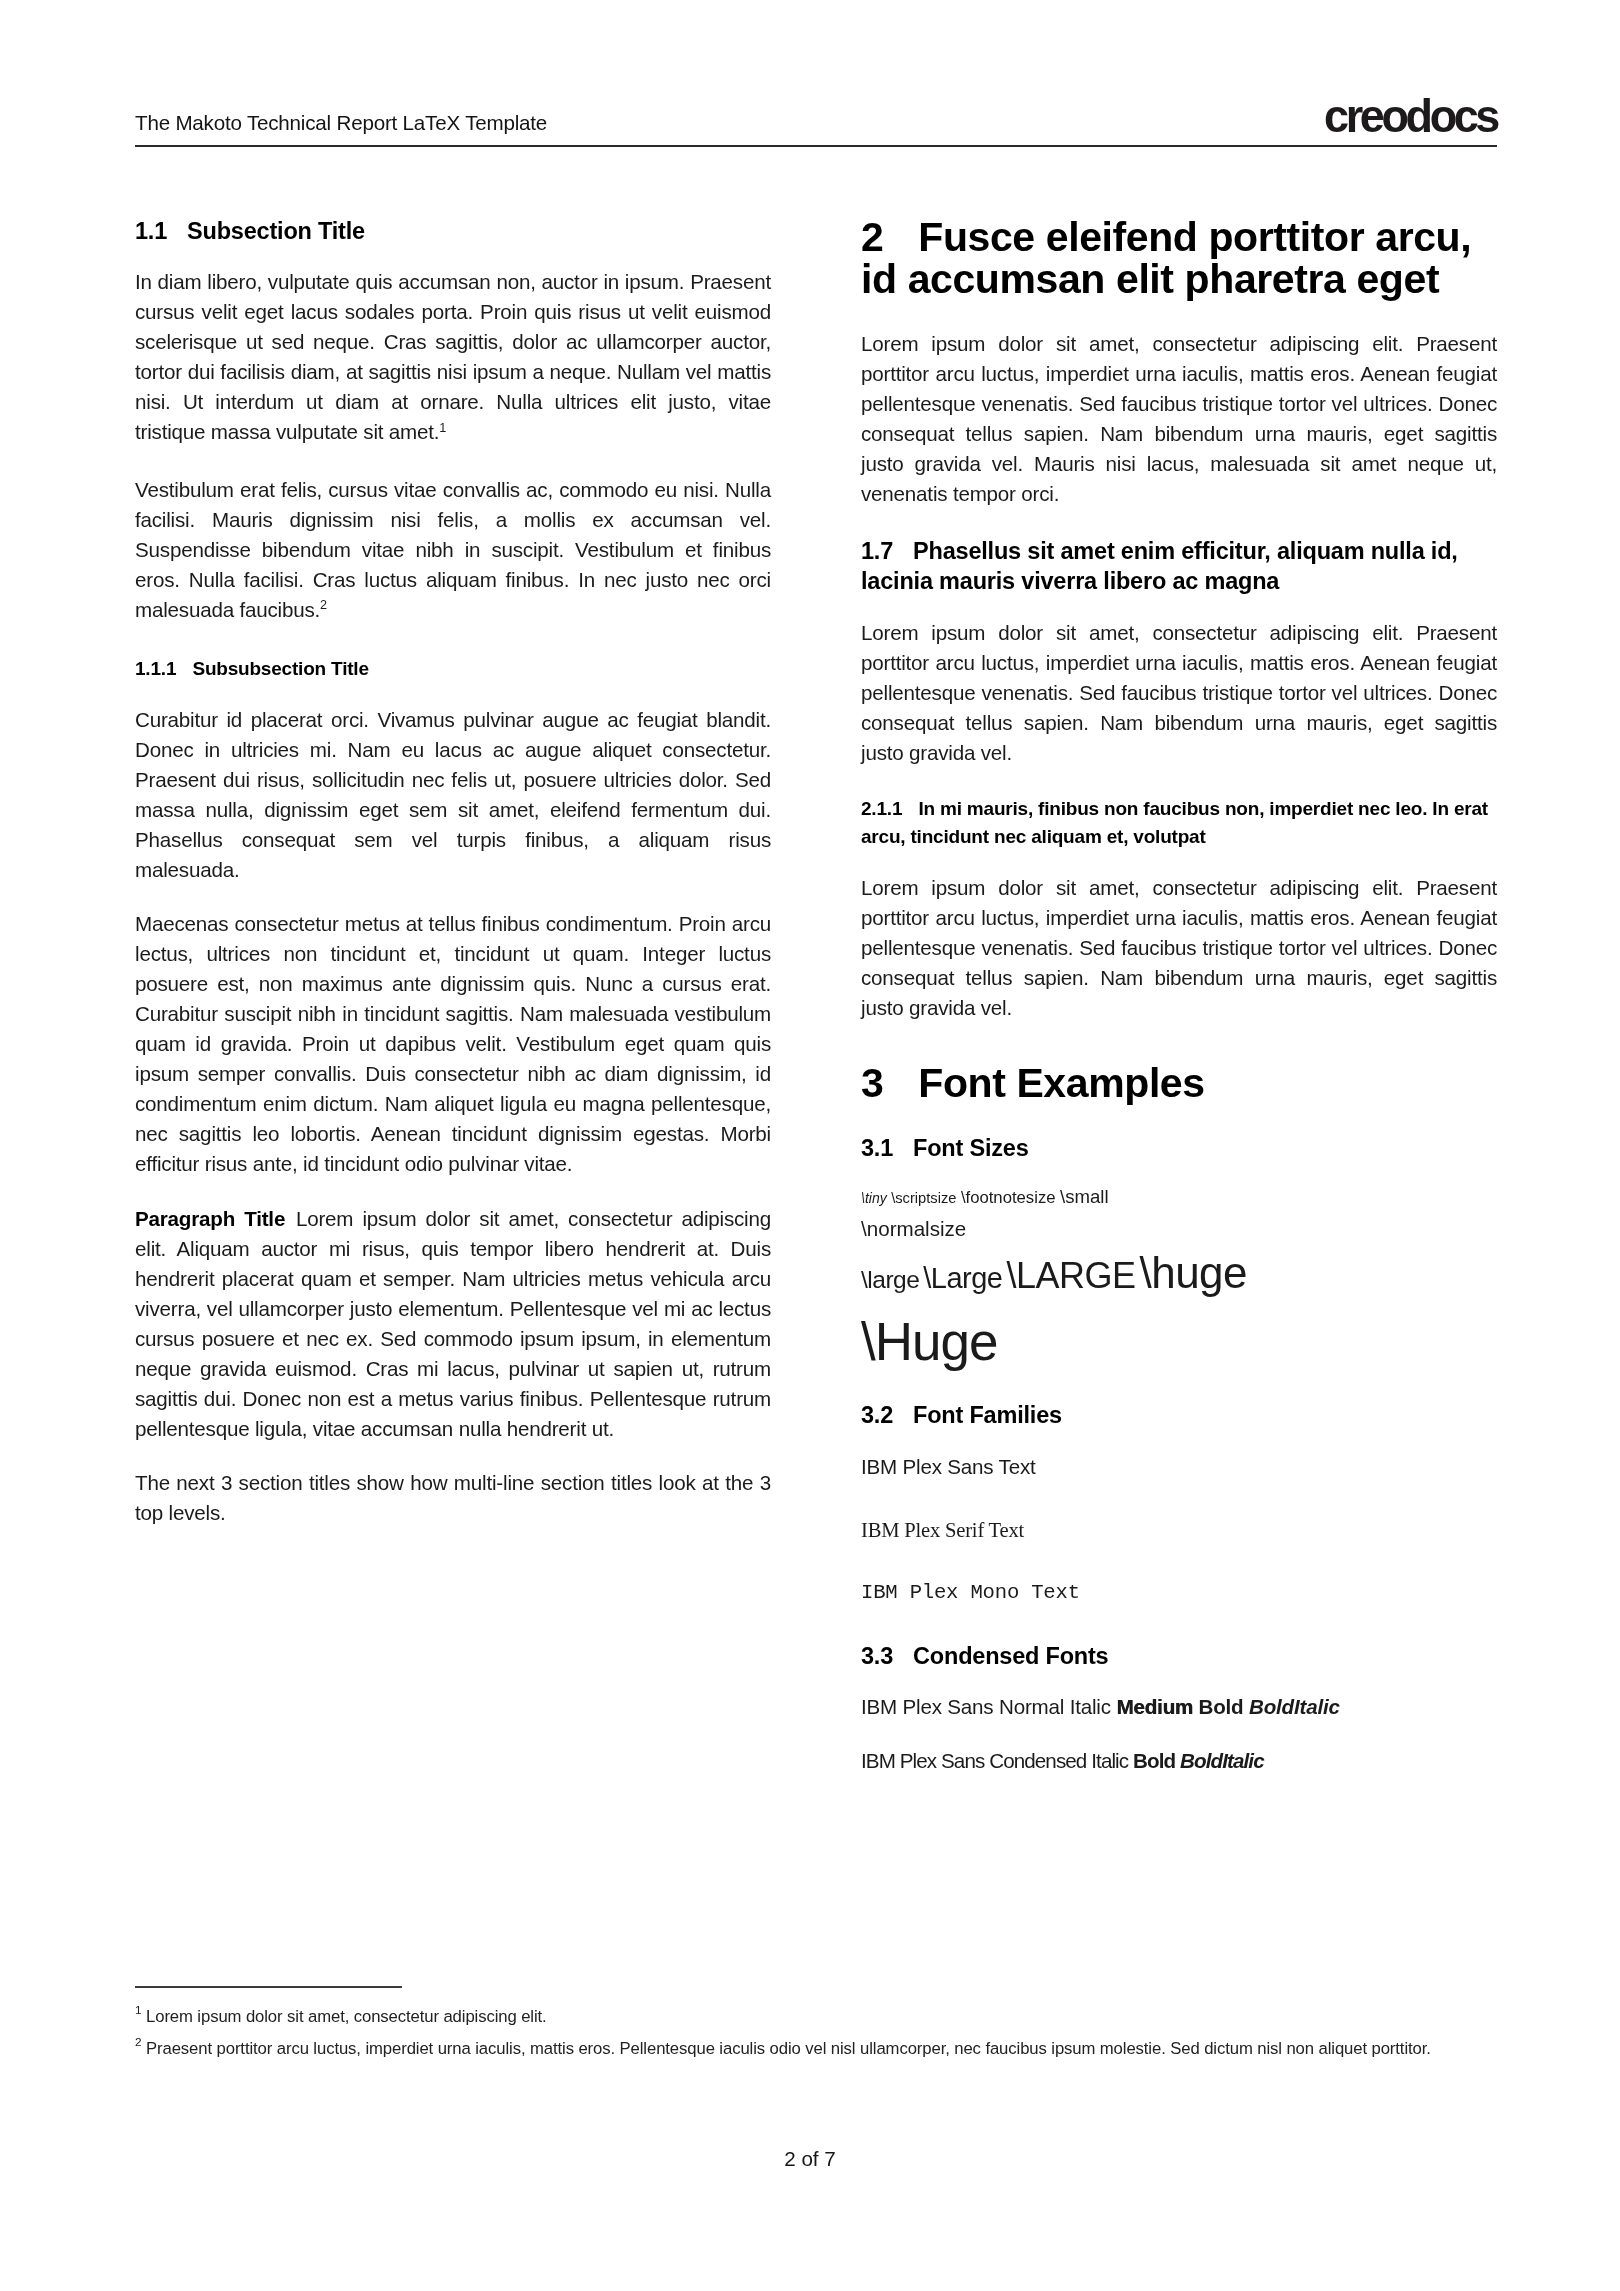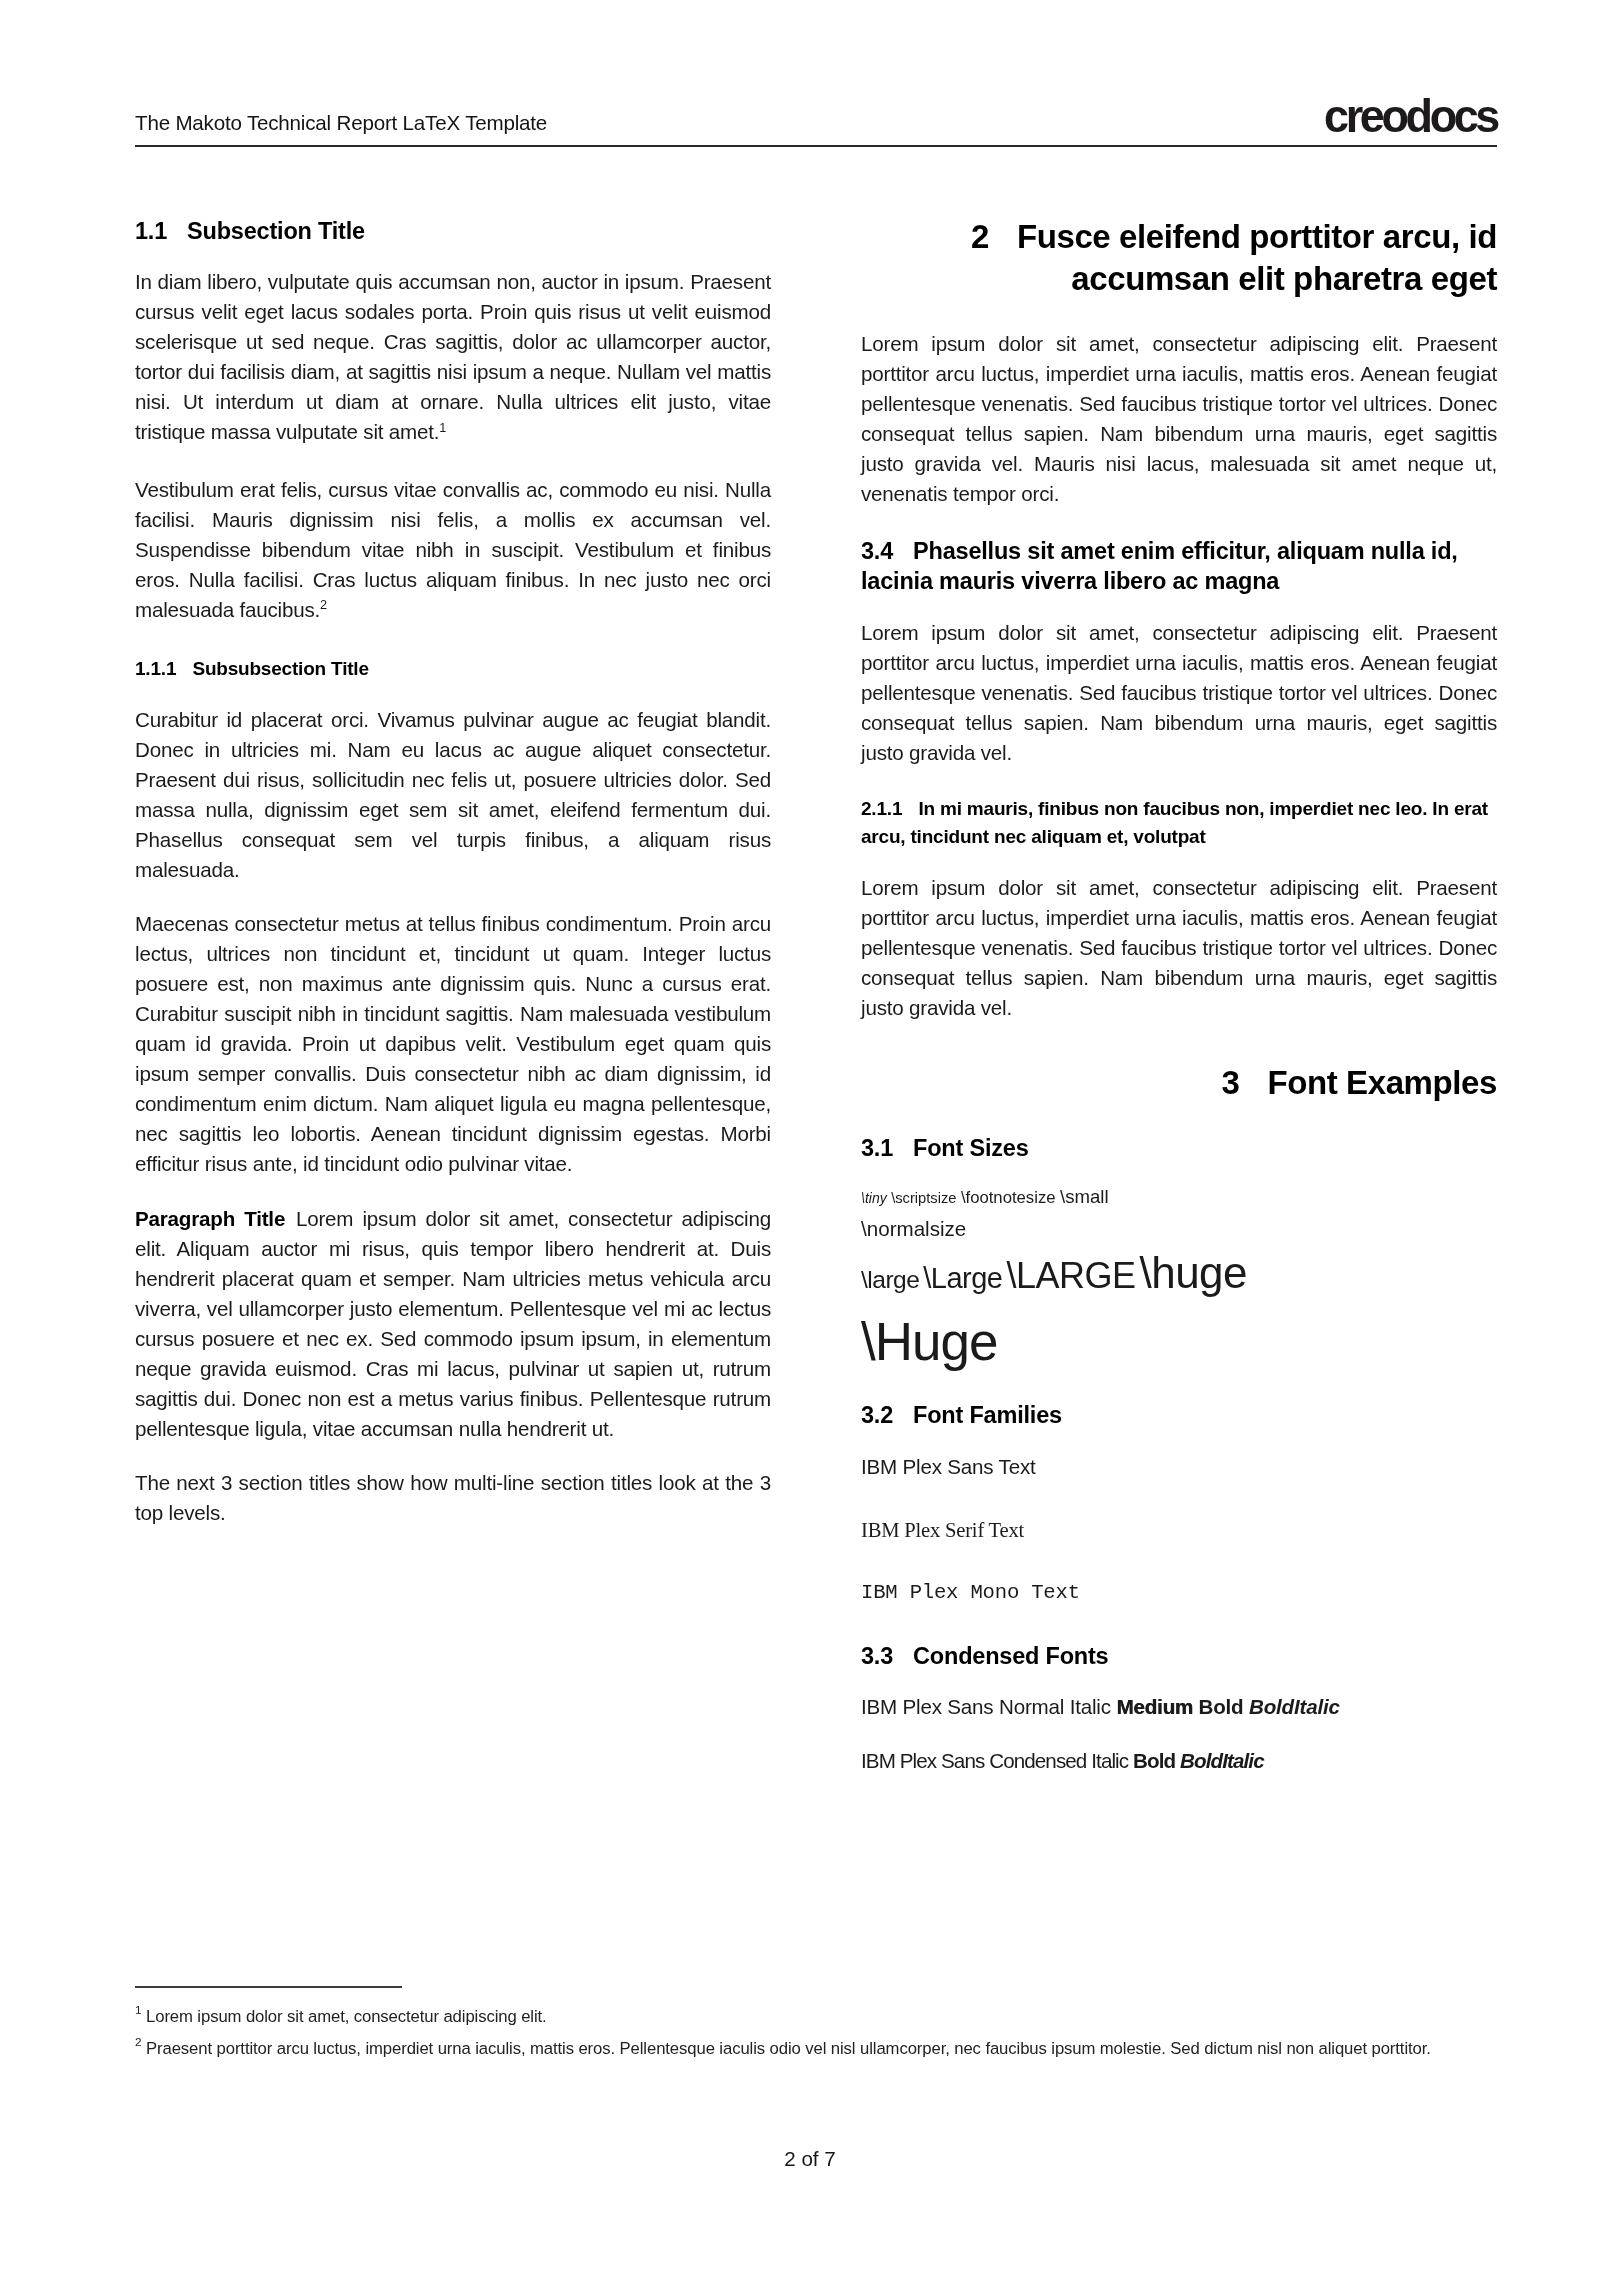--- a/index.html
+++ b/index.html
@@ -31,24 +31,23 @@
     line-height: 39px;
     color: #1d1a1b;
     transform: scaleY(1.04);
   }
 
   
   .columns { display: flex; gap: 90px; margin-top: 69px; }
   .col { width: 650px; }
 
   .sec-h1 {
-    font-size: 33px; font-weight: bold; color:#000;
+    font-size: 41px; font-weight: bold; color:#000;
     line-height: 42px; letter-spacing: -0.4px;
     margin: 0 0 29px 0;
-    text-align: right;
   }
   .sec-h1.mt-sec { margin-top: 39px; }
   .sec-h2 {
     font-size: 23.5px; font-weight: bold; color:#000;
     line-height: 30px; letter-spacing: -0.2px;
     margin: 27.4px 0 21.6px 0;
   }
   .sec-h2.first { margin-top: 0; }
   .sec-h3 {
     font-size: 19px; font-weight: bold; color:#000;
@@ -149,21 +148,21 @@
       <p class="body">The next 3 section titles show how multi-line section titles look at the 3 top levels.</p>
     </div>
 
     <div class="col">
       <div class="sec-h1">
         <span class="num">2</span><span>Fusce eleifend porttitor arcu, id accumsan elit pharetra eget</span>
       </div>
       <p class="body">Lorem ipsum dolor sit amet, consectetur adipiscing elit. Praesent porttitor arcu luctus, imperdiet urna iaculis, mattis eros. Aenean feugiat pellentesque venenatis. Sed faucibus tristique tortor vel ultrices. Donec consequat tellus sapien. Nam bibendum urna mauris, eget sagittis justo gravida vel. Mauris nisi lacus, malesuada sit amet neque ut, venenatis tempor orci.</p>
 
       <div class="sec-h2">
-        <span class="num">3.4</span><span>Phasellus sit amet enim efficitur, aliquam nulla id, lacinia mauris viverra libero ac magna</span>
+        <span class="num">1.7</span><span>Phasellus sit amet enim efficitur, aliquam nulla id, lacinia mauris viverra libero ac magna</span>
       </div>
       <p class="body">Lorem ipsum dolor sit amet, consectetur adipiscing elit. Praesent porttitor arcu luctus, imperdiet urna iaculis, mattis eros. Aenean feugiat pellentesque venenatis. Sed faucibus tristique tortor vel ultrices. Donec consequat tellus sapien. Nam bibendum urna mauris, eget sagittis justo gravida vel.</p>
 
       <div class="sec-h3">
         <span class="num">2.1.1</span><span>In mi mauris, finibus non faucibus non, imperdiet nec leo. In erat arcu, tincidunt nec aliquam et, volutpat</span>
       </div>
       <p class="body">Lorem ipsum dolor sit amet, consectetur adipiscing elit. Praesent porttitor arcu luctus, imperdiet urna iaculis, mattis eros. Aenean feugiat pellentesque venenatis. Sed faucibus tristique tortor vel ultrices. Donec consequat tellus sapien. Nam bibendum urna mauris, eget sagittis justo gravida vel.</p>
 
       <div class="sec-h1 mt-sec">
         <span class="num">3</span><span>Font Examples</span>

